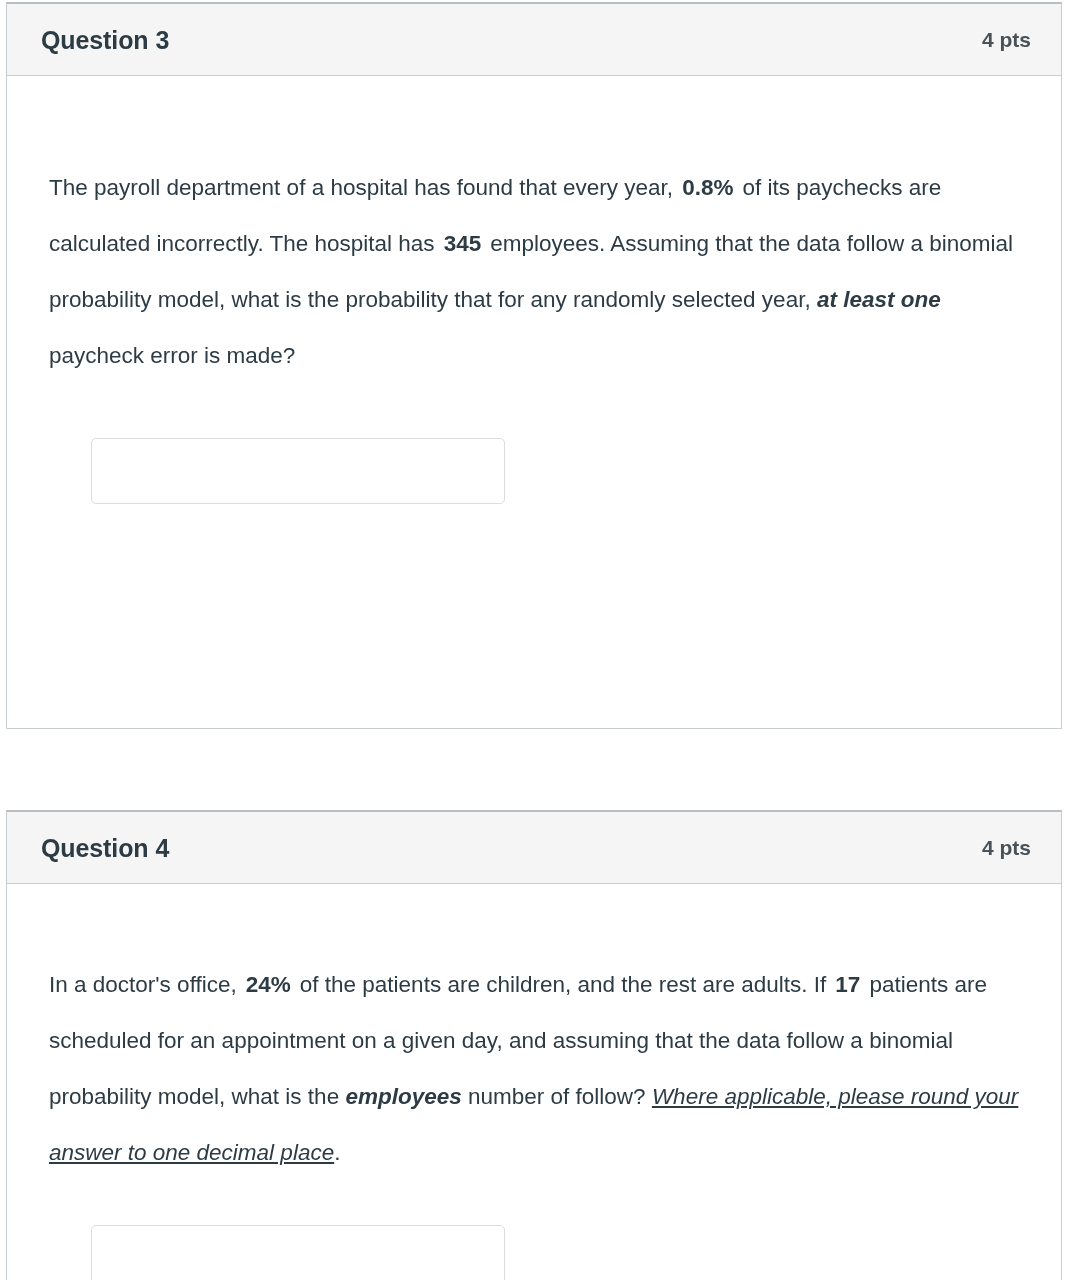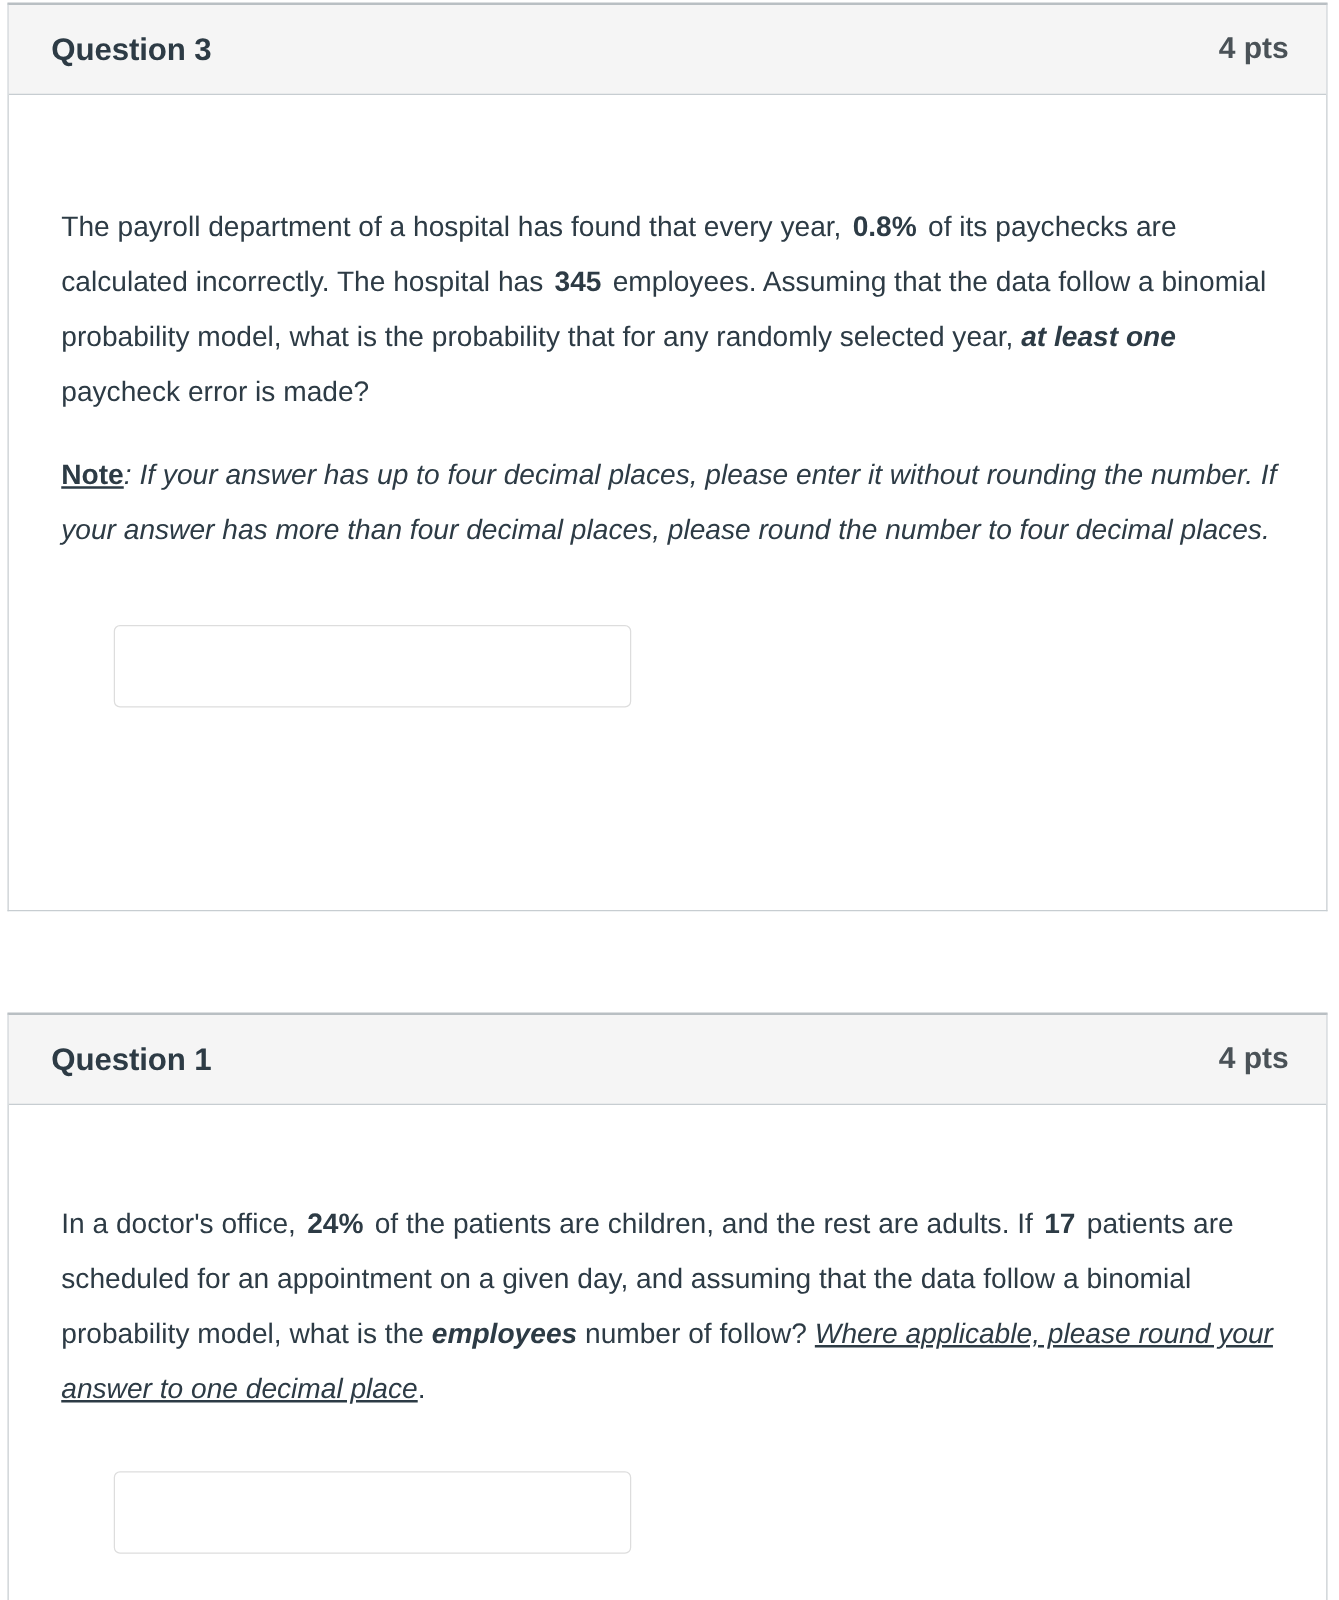--- a/index.html
+++ b/index.html
@@ -48,37 +48,37 @@
 
   .question-title {
     font-size: 25px;
     font-weight: bold;
     color: #2d3b45;
     letter-spacing: -0.1px;
     line-height: 1.2;
   }
 
   .question-points {
-    font-size: 24px;
+    font-size: 21px;
     font-weight: bold;
     color: #4a5257;
     line-height: 1.2;
     white-space: nowrap;
   }
 
   .question-body {
     padding: 84px 30px 0 42px;
   }
   .q4 .question-body {
     padding-top: 73px;
   }
 
   .qtext {
     font-size: 22.5px;
-    line-height: 44px;
+    line-height: 56px;
     color: #2d3b45;
     margin: 0;
     max-width: 990px;
   }
   .qtext + .qtext {
     margin-top: 22px;
   }
   .val {
     font-weight: bold;
     white-space: nowrap;
@@ -127,35 +127,32 @@
     </div>
 
     <div class="question-body">
 
       <p class="qtext">
         <span>The payroll department of a hospital has found that every year,</span><span class="spc"></span><span class="val">0.8%</span><span class="spc"></span><span>of its paychecks are calculated incorrectly. The hospital has</span><span class="spc"></span><span class="val">345</span><span class="spc"></span><span>employees. Assuming that the data follow a binomial probability model, what is the probability that for any randomly selected year,</span>
         <span class="bold-ital">at least one</span>
         <span>paycheck error is made?</span>
       </p>
 
-      <p class="qtext"><span class="note-label">Note</span><span class="ital">:</span>
-        <span class="ital">If your answer has up to four decimal places, please enter it without rounding the number. If your answer has more than four decimal places, please round the number to four decimal places.</span>
-      </p>
 
       <div class="answer-row">
         <input class="answer-input" type="text" placeholder="" style="">
       </div>
 
     </div>
   </div>
 
   <div class="question-card q4">
 
     <div class="question-header">
-      <div class="question-title">Question 1</div>
+      <div class="question-title">Question 4</div>
       <div class="question-points">4 pts</div>
     </div>
 
     <div class="question-body">
 
       <p class="qtext">
         <span>In a doctor's office,</span><span class="spc"></span><span class="val">24%</span><span class="spc"></span><span>of the patients are children, and the rest are adults. If</span><span class="spc"></span><span class="val">17</span><span class="spc"></span><span>patients are scheduled for an appointment on a given day, and assuming that the data follow a binomial probability model, what is the</span>
         <span class="bold-ital">employees</span>
         <span>number of follow?</span>
         <span class="ital-underline">Where applicable, please round your answer to one decimal place</span><span>.</span>

